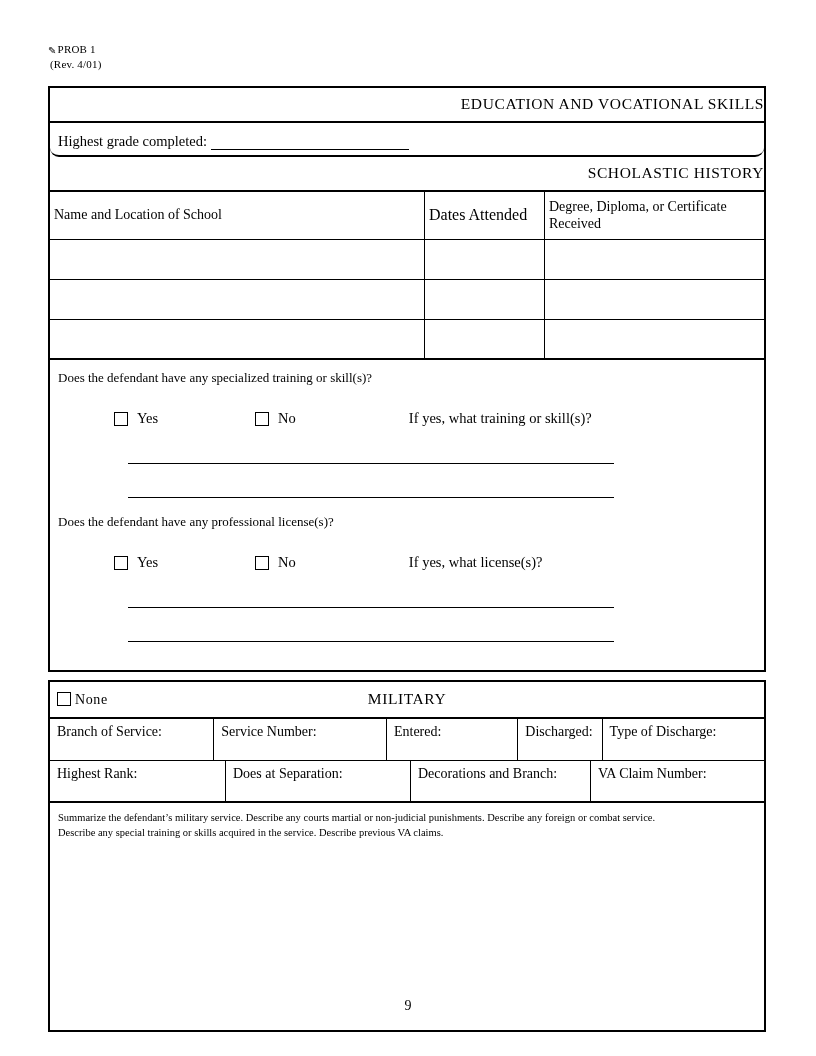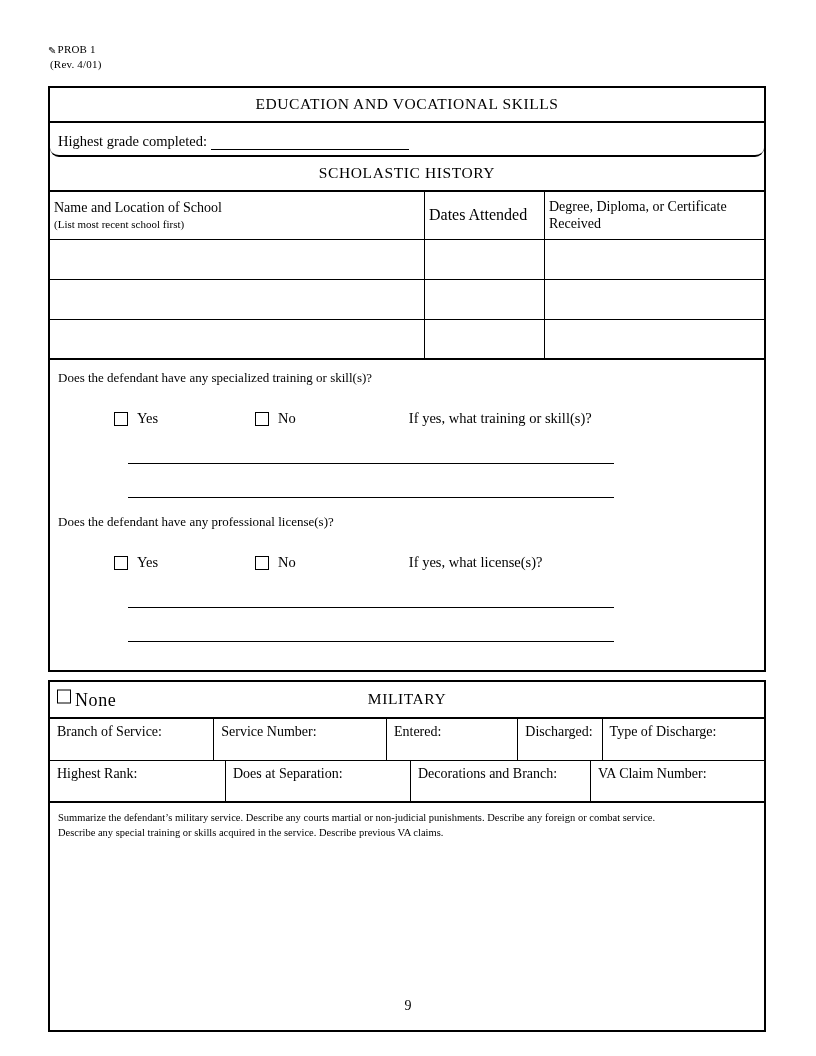--- a/index.html
+++ b/index.html
@@ -48,21 +48,21 @@
     border: 2px solid #000;
     box-sizing: border-box;
   }
   .block + .block { margin-top: 8px; }
 
   .row-div { border-bottom: 2px solid #000; }
   .row-div-thin { border-bottom: 1px solid #000; }
 
   
   .banner {
-    text-align: center;
+    text-align: right;
     font-size: 15.5px;
     letter-spacing: 0.6px;
     padding: 7px 0 8px;
     box-sizing: border-box;
   }
 
   
   .grade-row {
     display: flex;
     align-items: flex-end;
@@ -156,21 +156,21 @@
     letter-spacing: 0.6px;
     padding: 8px 0 9px;
     box-sizing: border-box;
   }
   .none-box {
     position: absolute;
     left: 7px;
     top: 50%;
     transform: translateY(-50%);
     display: flex;
-    font-size: 18px;
+    font-size: 14px;
     font-family: Liberation Serif, serif;
   }
   .none-box .cb { margin-right: 4px; }
 
   .mil-row {
     display: flex;
     height: 42px;
     box-sizing: border-box;
   }
   .mil-row > div {
@@ -225,21 +225,20 @@
     <div class="grade-row row-div">
       <span class="grade-label">Highest grade completed:</span>
       <span class="grade-rule"></span>
     </div>
 
     <div class="banner row-div">SCHOLASTIC HISTORY</div>
 
     <div class="sch-head row-div-thin">
       <div class="c-name">
         <span class="main">Name and Location of School</span>
-        <span class="sub">(List most recent school first)</span>
       </div>
       <div class="c-dates">Dates Attended</div>
       <div class="c-degree two-line">
         <span>Degree, Diploma, or Certificate</span>
         <span>Received</span>
       </div>
     </div>
 
     <div class="sch-row row-div-thin">
       <div class="c-name"></div>

